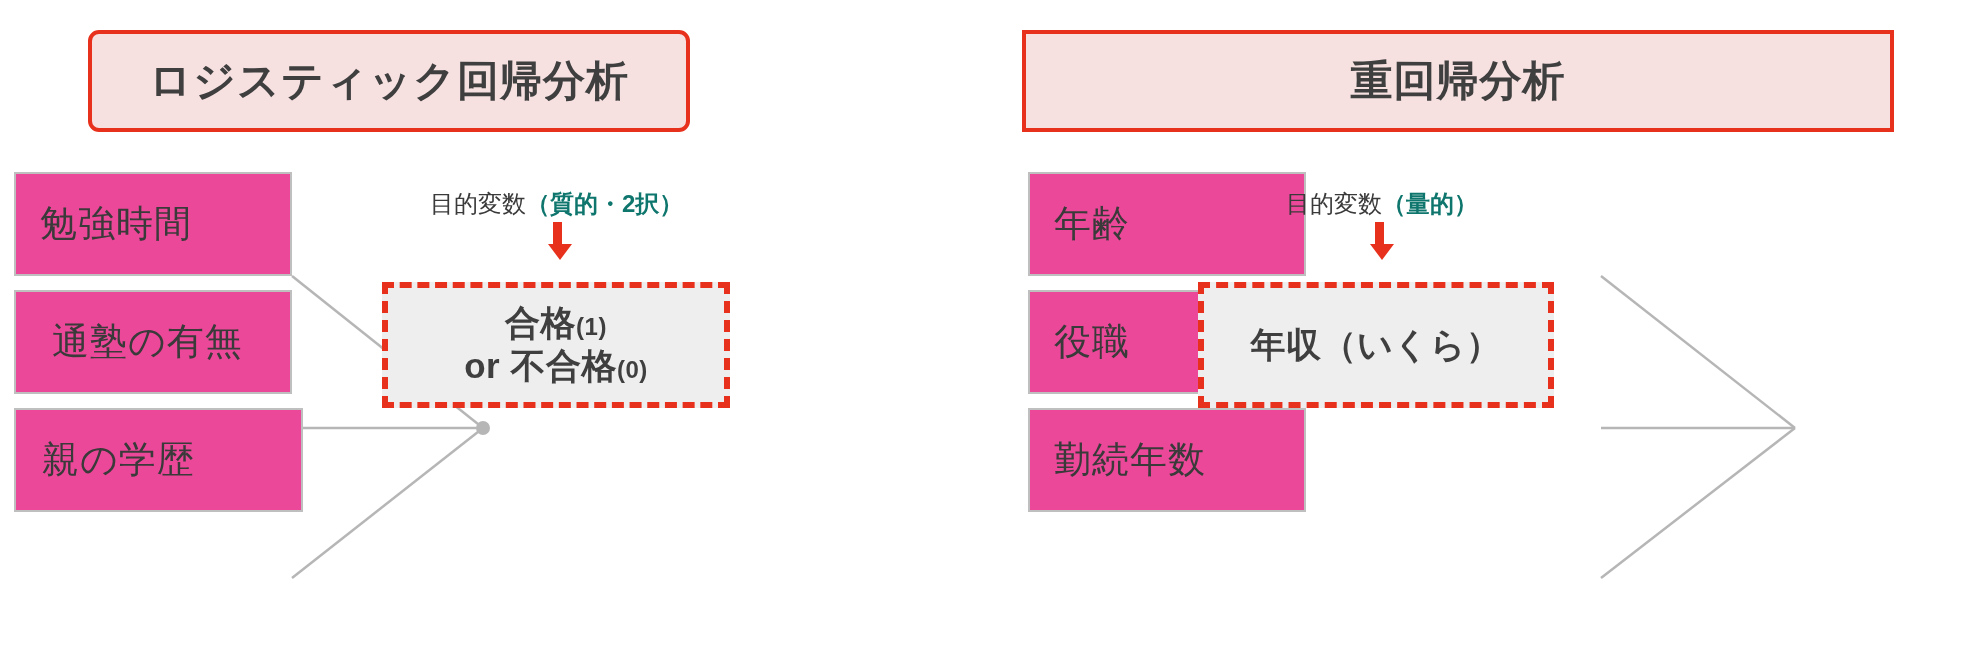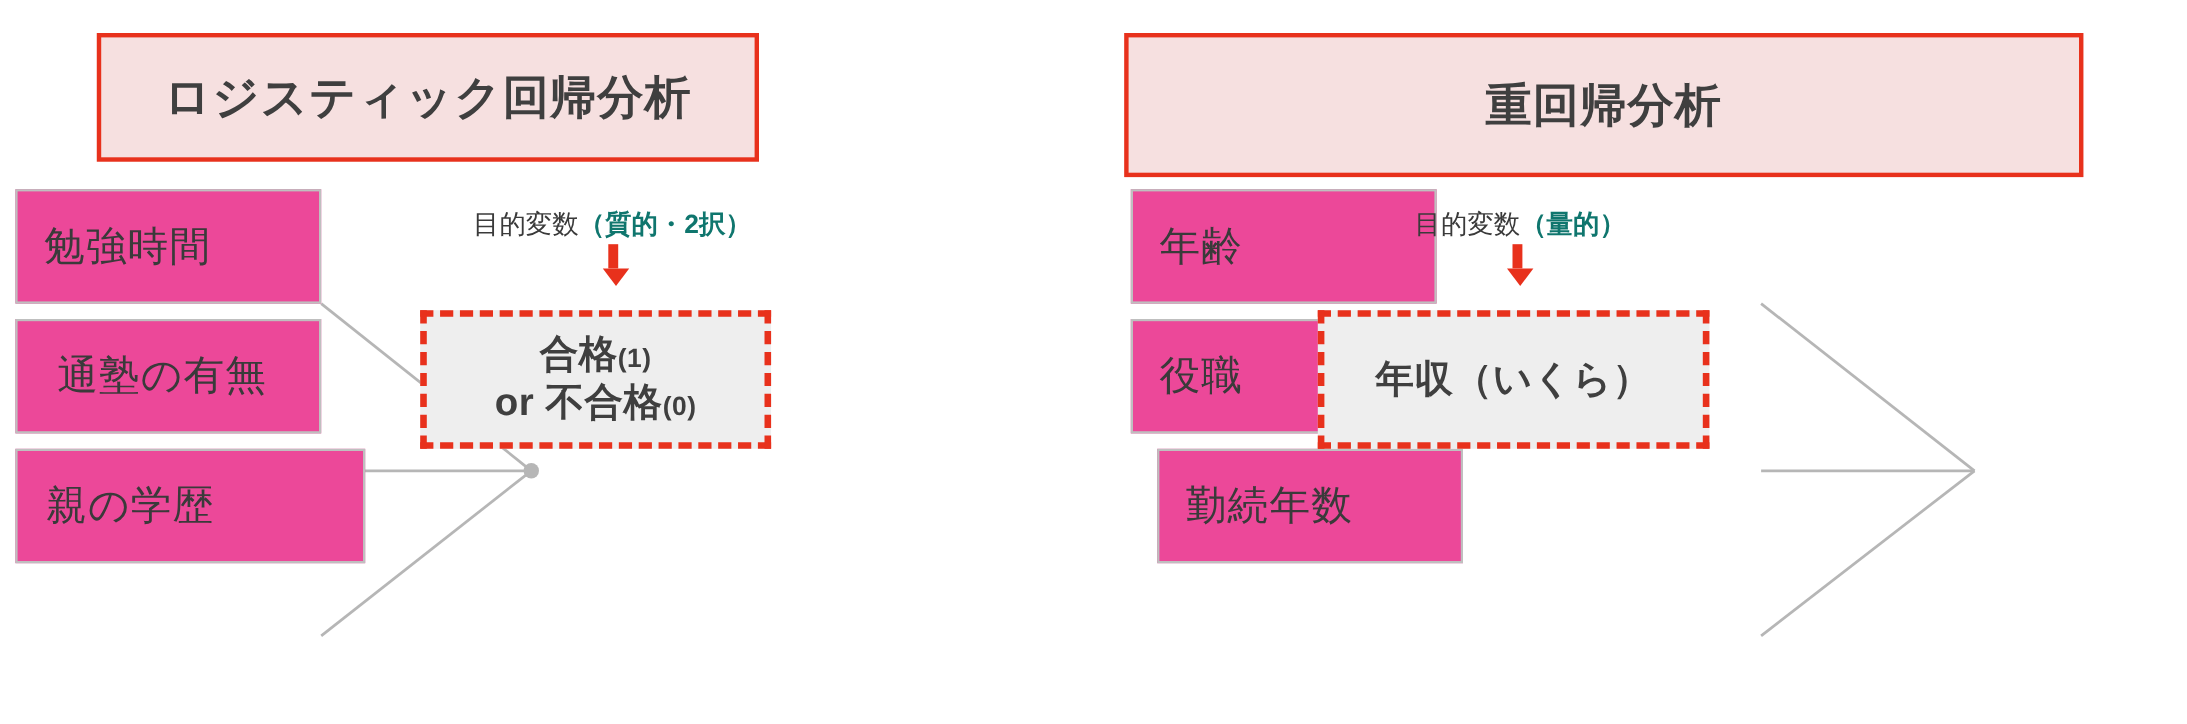--- a/index.html
+++ b/index.html
@@ -19,22 +19,22 @@
     position:absolute;
     background:#f6e0e0;
     border:4px solid #e8311c;
     box-sizing:border-box;
     display:flex;align-items:center;justify-content:center;
     color:#3f3f3f;
     font-weight:bold;
     font-size:42px;
     letter-spacing:1px;
   }
-  .title-left{left:88px;top:30px;width:602px;height:117px;}
-  .title-right{left:28px;top:30px;width:872px;height:131px;}
+  .title-left{left:88px;top:30px;width:602px;height:102px;border-radius:11px;}
+  .title-right{left:28px;top:30px;width:872px;height:102px;}
 
   
   .var-box{
     position:absolute;
     background:#ec4899;
     border:2px solid #bfbfbf;
     box-sizing:border-box;
     display:flex;align-items:center;
     padding-left:24px;
     font-size:37px;
@@ -101,34 +101,34 @@
     <line x1="292" y1="578" x2="483" y2="428" stroke="#b6b6b6" stroke-width="2.5"></line>
   </svg>
   <div class="hub" style="left:476px;top:421px;"></div>
 
   <div class="var-box" style="left:14px;top:172px;width:278px;height:104px;">
     <span>勉強時間</span>
   </div>
   <div class="var-box" style="left:14px;top:290px;width:278px;height:104px;padding-left:36px;">
     <span>通塾の有無</span>
   </div>
-  <div class="var-box" style="left:14px;top:408px;width:318px;height:104px;padding-left:26px;">
+  <div class="var-box" style="left:14px;top:408px;width:289px;height:104px;padding-left:26px;">
     <span>親の学歴</span>
   </div>
 
   <div class="dep-label" style="left:430px;top:188px;">
     <span>目的変数</span><span class="accent">（質的・2択）</span>
   </div>
 
   <div class="arrow" style="left:548px;top:222px;">
     <div class="shaft"></div>
     <div class="head"></div>
   </div>
 
-  <div class="target-box" style="left:382px;top:282px;width:319px;height:126px;">
+  <div class="target-box" style="left:382px;top:282px;width:348px;height:126px;">
     <div class="target-line big"><span>合格</span><span class="sub">(1)</span></div>
     <div class="target-line big"><span>or 不合格</span><span class="sub">(0)</span></div>
   </div>
 </div>
 
 <div class="panel panel-right">
 
   <div class="title-box title-right">
     <span>重回帰分析</span>
   </div>
@@ -139,21 +139,21 @@
     <line x1="110" y1="578" x2="304" y2="428" stroke="#b6b6b6" stroke-width="2.5"></line>
   </svg>
   <div class="hub" style="left:297px;top:421px;"></div>
 
   <div class="var-box" style="left:34px;top:172px;width:278px;height:104px;text-align:right;">
     <span>年齢</span>
   </div>
   <div class="var-box" style="left:34px;top:290px;width:278px;height:104px;">
     <span>役職</span>
   </div>
-  <div class="var-box" style="left:34px;top:408px;width:278px;height:104px;margin-left:24px;">
+  <div class="var-box" style="left:34px;top:408px;width:278px;height:104px;">
     <span>勤続年数</span>
   </div>
 
   <div class="dep-label" style="left:292px;top:188px;">
     <span>目的変数</span><span class="accent">（量的）</span>
   </div>
 
   <div class="arrow" style="left:376px;top:222px;">
     <div class="shaft"></div>
     <div class="head"></div>

